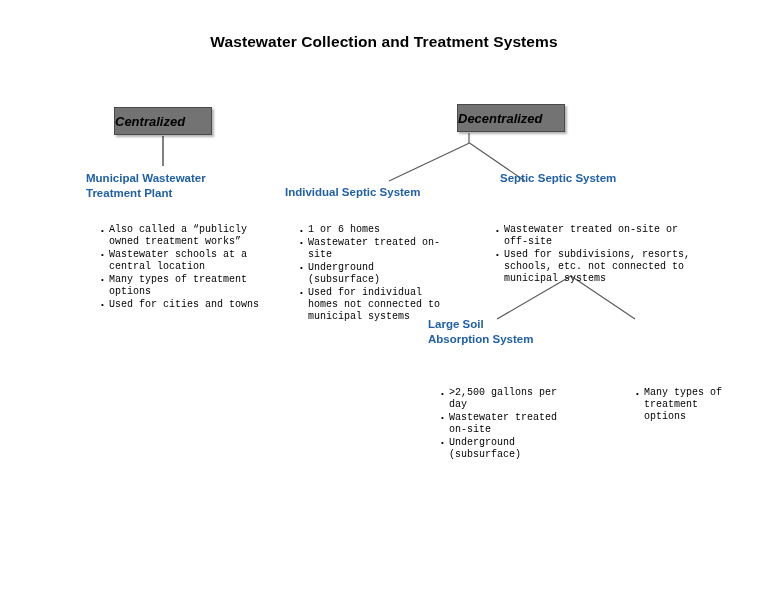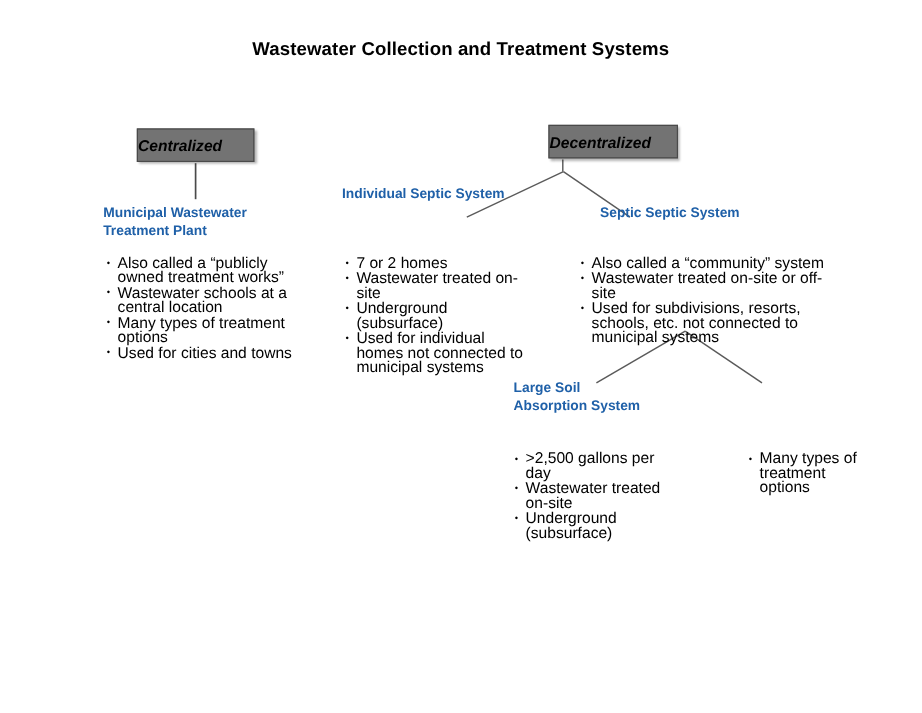--- a/index.html
+++ b/index.html
@@ -78,34 +78,35 @@
   
   .blue-head {
     position: absolute;
     color: #1F60A8;
     font-weight: bold;
     font-size: 11.5px;
     line-height: 14.5px;
     text-align: left;
   }
   #head-municipal   { left: 86px;  top: 171px; width: 170px; }
-  #head-individual  { left: 285px; top: 155px; width: 140px; }
+  #head-individual  { left: 285px; top: 185px; width: 140px; }
   #head-central     { left: 500px; top: 171px; width: 140px; }
   #head-largesoil   { left: 428px; top: 317px; width: 110px; }
   #head-smallprivate{ left: 598px; top: 317px; width: 140px; }
 
   
   .bullets {
     position: absolute;
-    margin: 5px;
+    margin: 16px;
     padding: 0;
     list-style: none;
-    font-size: 13px;
+    font-size: 10px;
     line-height: 12.2px;
     color: #000000;
+    font-family: Liberation Mono, monospace;
   }
   .bullets li {
     position: relative;
     padding-left: 9px;
     margin: 0 0 0.5px 0;
   }
   .bullets li::before {
     content: "\2022";
     position: absolute;
     left: 0;
@@ -156,28 +157,27 @@
 
 
   <ul class="bullets" id="bul-municipal">
       <li>Also called a “publicly owned treatment works”</li>
       <li>Wastewater schools at a central location</li>
       <li>Many types of treatment options</li>
       <li>Used for cities and towns</li>
     </ul>
 
   <ul class="bullets" id="bul-individual">
-      <li>7 or 2 homes</li>
+      <li>1 or 6 homes</li>
       <li>Wastewater treated on-site</li>
       <li>Underground (subsurface)</li>
       <li>Used for individual homes not connected to municipal systems</li>
     </ul>
 
   <ul class="bullets" id="bul-central">
-      <li>Also called a “community” system</li>
       <li>Wastewater treated on-site or off-site</li>
       <li>Used for subdivisions, resorts, schools, etc. not connected to municipal systems</li>
     </ul>
 
   <ul class="bullets" id="bul-largesoil">
       <li>&gt;2,500 gallons per day</li>
       <li>Wastewater treated on-site</li>
       <li>Underground (subsurface)</li>
     </ul>
 

